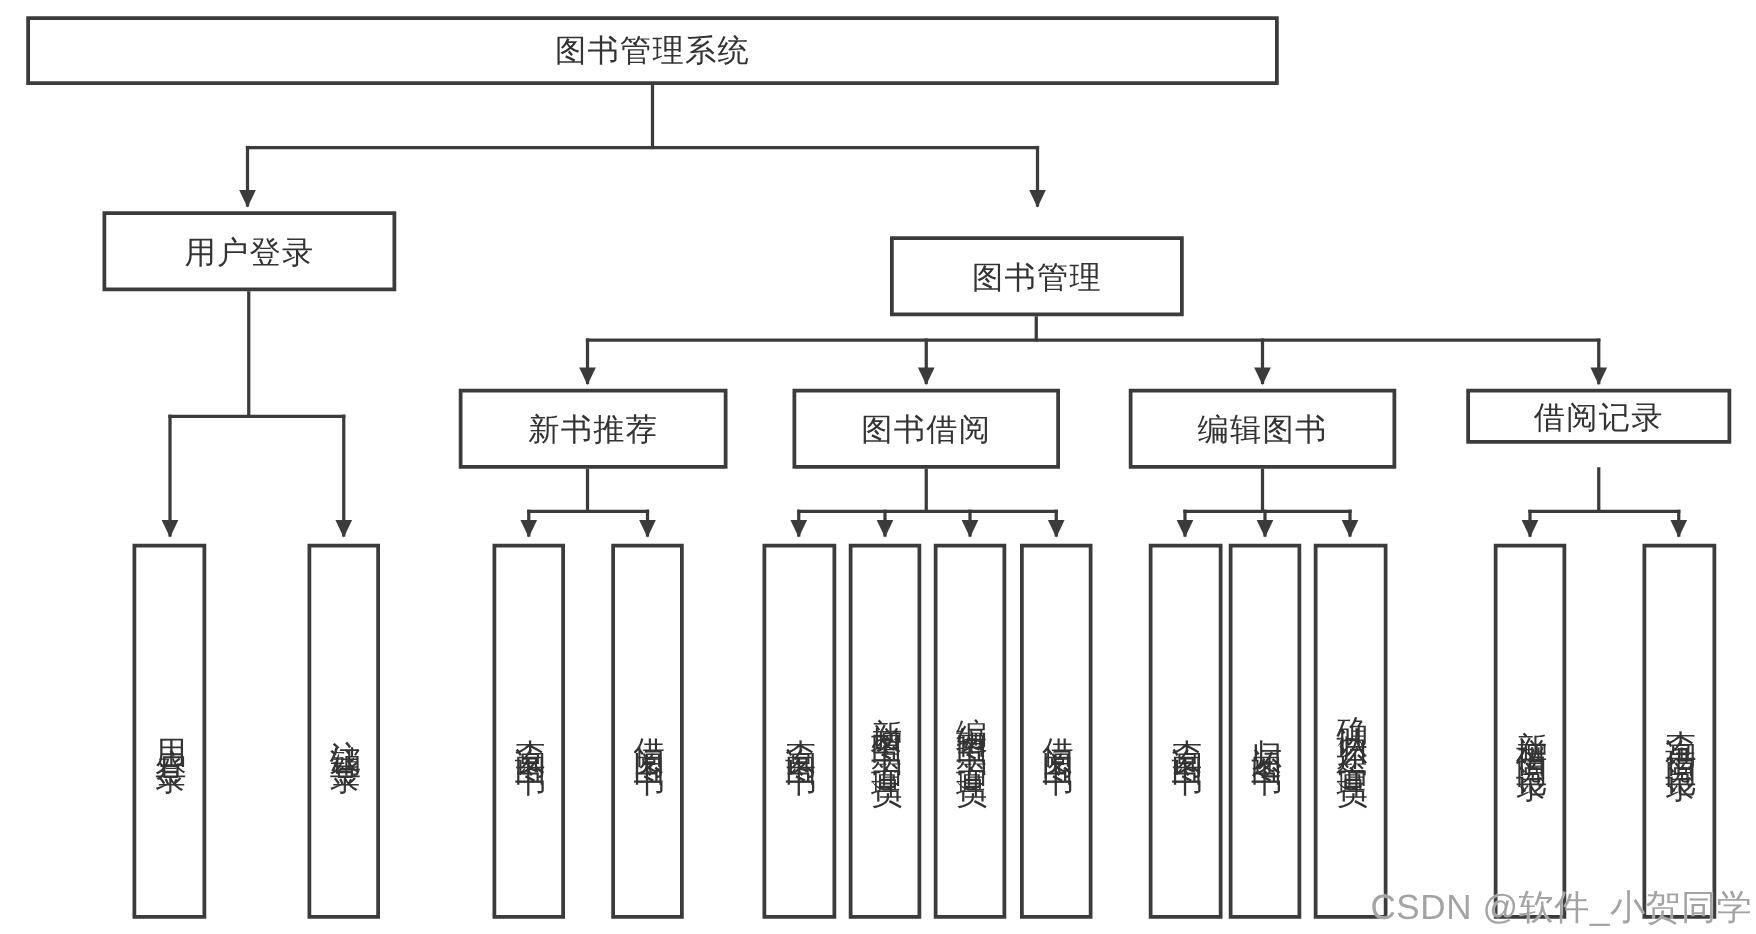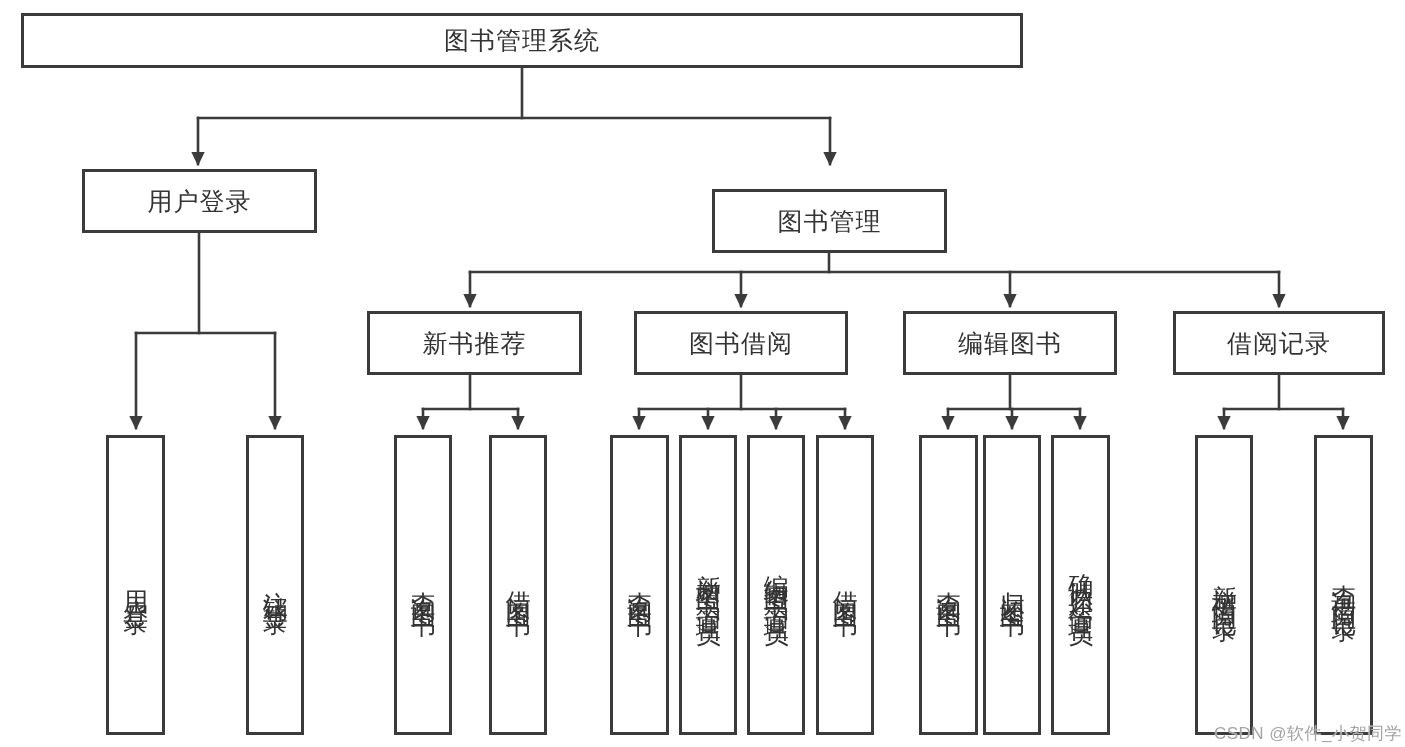--- a/index.html
+++ b/index.html
@@ -41,21 +41,21 @@
     writing-mode: vertical-rl;
     text-orientation: mixed;
     letter-spacing: 7px;
     line-height: 1.1;
     white-space: nowrap;
   }
   .watermark {
     position: absolute;
     right: 3px;
     bottom: 2px;
-    font-size: 17px;
+    font-size: 28px;
     color: #a3a3a3;
     letter-spacing: 0.5px;
     z-index: 5;
     text-shadow: 0 0 1px #ffffff;
   }
 </style>
 </head>
 <body>
 
 <div class="canvas">
@@ -111,21 +111,21 @@
   </svg>
 
   <div class="node" style="left:21px; top:13px; width:1002px; height:55px;">图书管理系统</div>
 
   <div class="node" style="left:82px; top:169px; width:235px; height:64px;">用户登录</div>
   <div class="node" style="left:712px; top:169px; width:235px; height:64px;margin-top:20px;">图书管理</div>
 
   <div class="node" style="left:367px; top:311px; width:215px; height:64px;">新书推荐</div>
   <div class="node" style="left:634px; top:311px; width:214px; height:64px;">图书借阅</div>
   <div class="node" style="left:903px; top:311px; width:214px; height:64px;">编辑图书</div>
-  <div class="node" style="left:1173px; top:311px; width:212px; height:64px;">借阅记录</div>
+  <div class="node" style="left:1173px; top:311px; width:212px; height:44px;">借阅记录</div>
 
   <div class="node leaf" style="left:106px; top:435px; width:59px; height:300px;">
     <span class="vtext">用户登录</span>
   </div>
   <div class="node leaf" style="left:246px; top:435px; width:58px; height:300px;">
     <span class="vtext">注销登录</span>
   </div>
   <div class="node leaf" style="left:394px; top:435px; width:58px; height:300px;">
     <span class="vtext">查询图书</span>
   </div>

